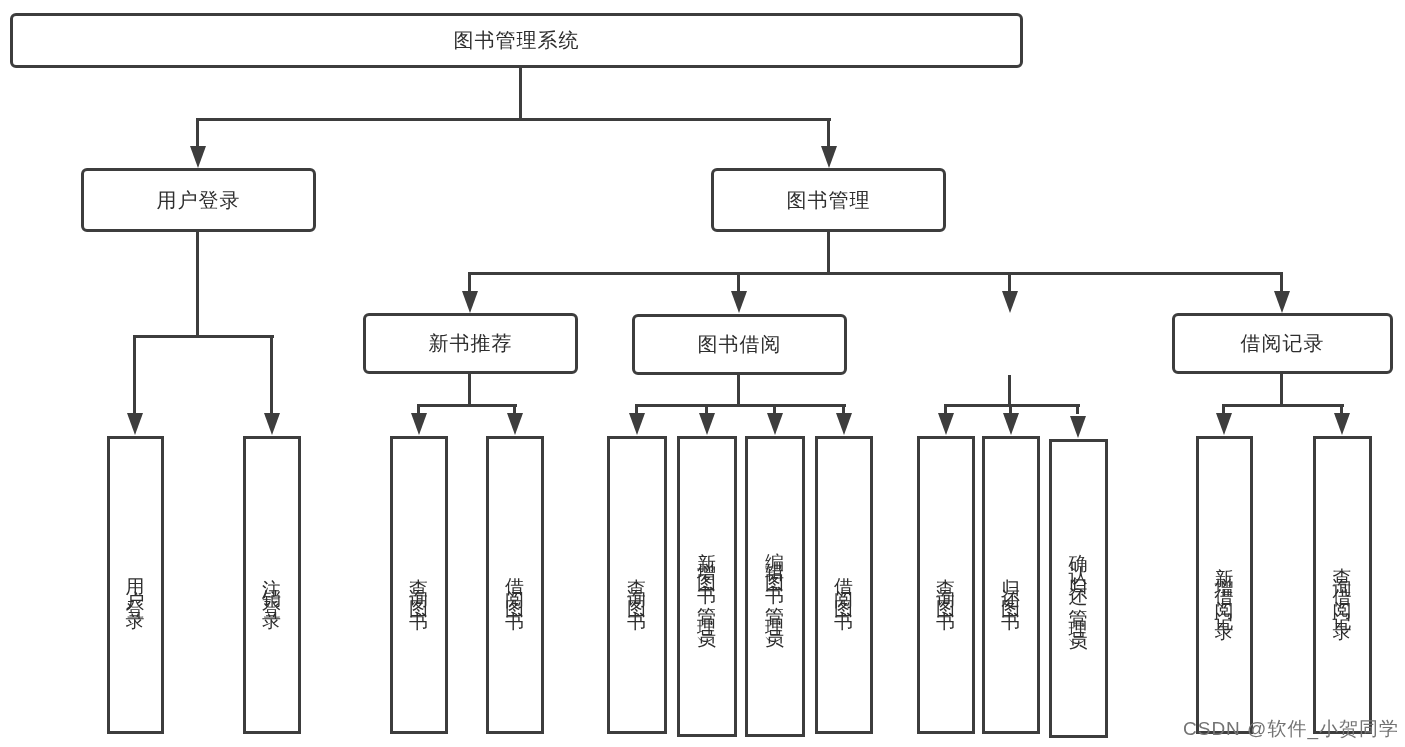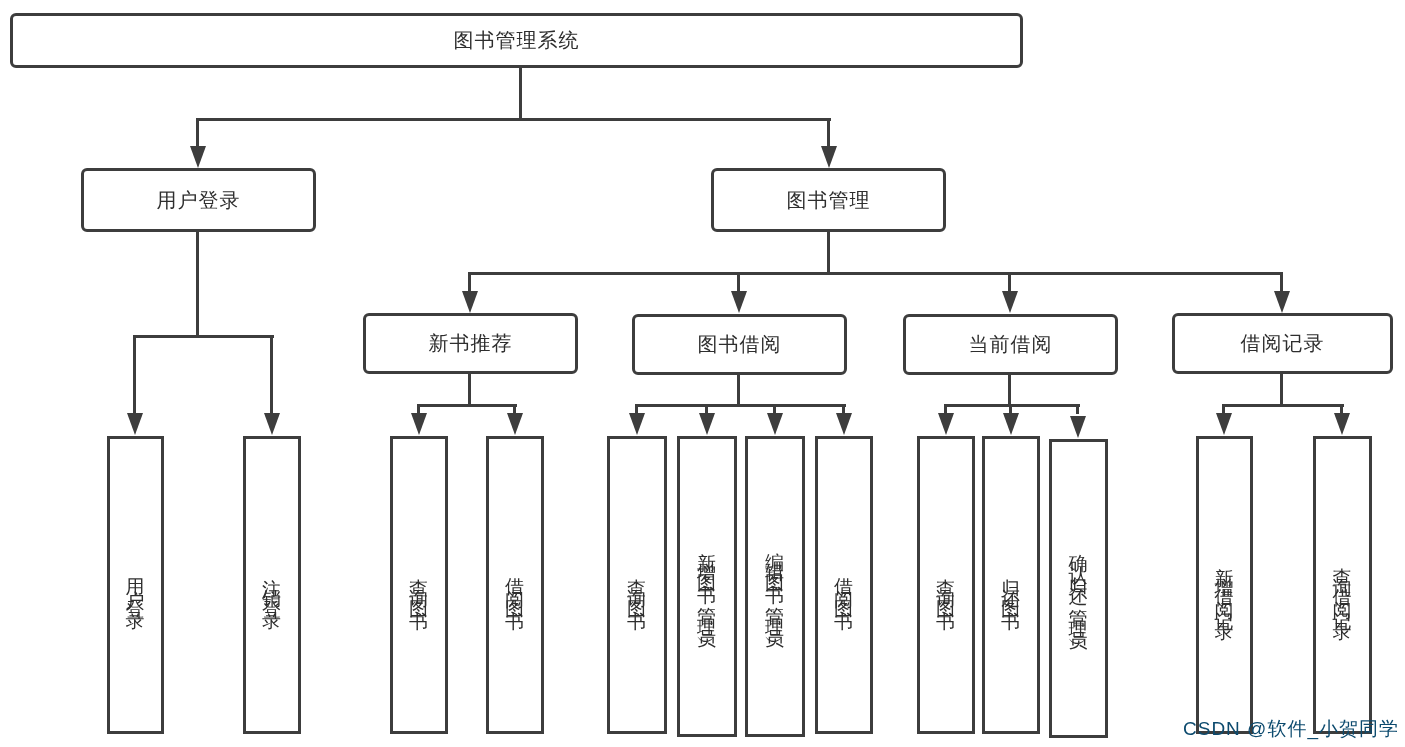--- a/index.html
+++ b/index.html
@@ -10,21 +10,21 @@
        display:flex;align-items:center;justify-content:center;color:#2e2e2e;}
   .hbox{font-size:20px;letter-spacing:1px;border-radius:6px;}
   .vbox{writing-mode:vertical-rl;text-orientation:mixed;font-size:19px;letter-spacing:11px;line-height:1;}
 
   .vline{position:absolute;width:3px;background:#3d3d3d;}
   .hline{position:absolute;height:3px;background:#3d3d3d;}
   .arrow{position:absolute;width:0;height:0;
          border-left:8px solid transparent;border-right:8px solid transparent;
          border-top:22px solid #3d3d3d;}
 
-  .watermark{position:absolute;left:1183px;top:716px;font-size:19px;color:#0c4a6e;
+  .watermark{position:absolute;left:1183px;top:716px;font-size:19px;color:#737373;
              white-space:nowrap;letter-spacing:1px;}
 </style>
 </head>
 <body>
 
 <div class="canvas">
 
   <div class="box hbox" style="left:10px;top:13px;width:1013px;height:55px">图书管理系统</div>
 
   <div class="vline" style="left:519px;top:68px;height:53px"></div>
@@ -50,21 +50,20 @@
   <div class="arrow" style="left:462px;top:291px"></div>
   <div class="vline" style="left:737px;top:272px;height:20px"></div>
   <div class="arrow" style="left:731px;top:291px"></div>
   <div class="vline" style="left:1008px;top:272px;height:20px"></div>
   <div class="arrow" style="left:1002px;top:291px"></div>
   <div class="vline" style="left:1280px;top:272px;height:20px"></div>
   <div class="arrow" style="left:1274px;top:291px"></div>
 
   <div class="box hbox" style="left:632px;top:314px;width:215px;height:61px">图书借阅</div>
   <div class="box hbox" style="left:363px;top:313px;width:215px;height:61px">新书推荐</div>
-  <div class="box hbox" style="left:903px;top:314px;width:215px;height:61px">当前借阅</div>
   <div class="box hbox" style="left:1172px;top:313px;width:221px;height:61px">借阅记录</div>
 
   <div class="vline" style="left:468px;top:374px;height:33px"></div>
   <div class="hline" style="left:417px;top:404px;width:100px"></div>
   <div class="vline" style="left:417px;top:404px;height:10px"></div>
   <div class="arrow" style="left:411px;top:413px"></div>
   <div class="vline" style="left:513px;top:404px;height:10px"></div>
   <div class="arrow" style="left:507px;top:413px"></div>
 
   <div class="vline" style="left:737px;top:375px;height:32px"></div>

